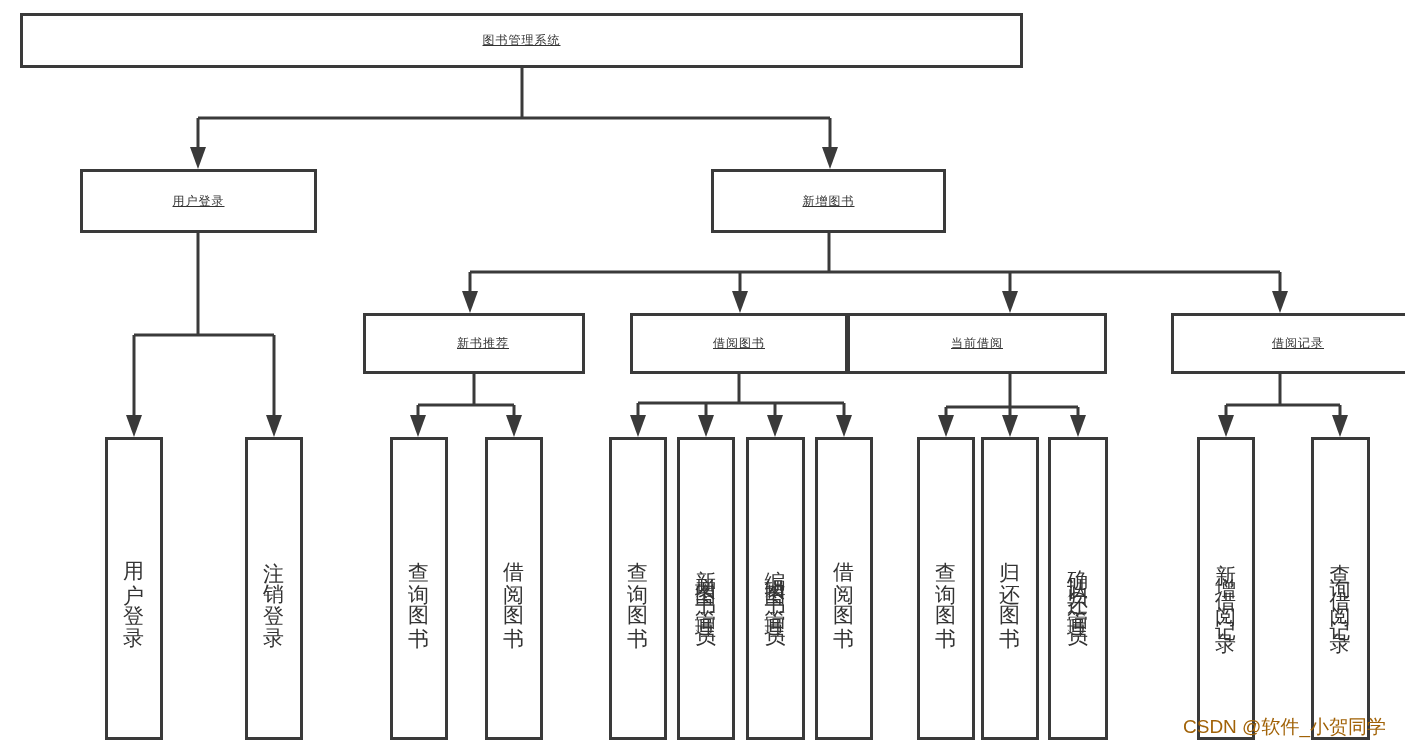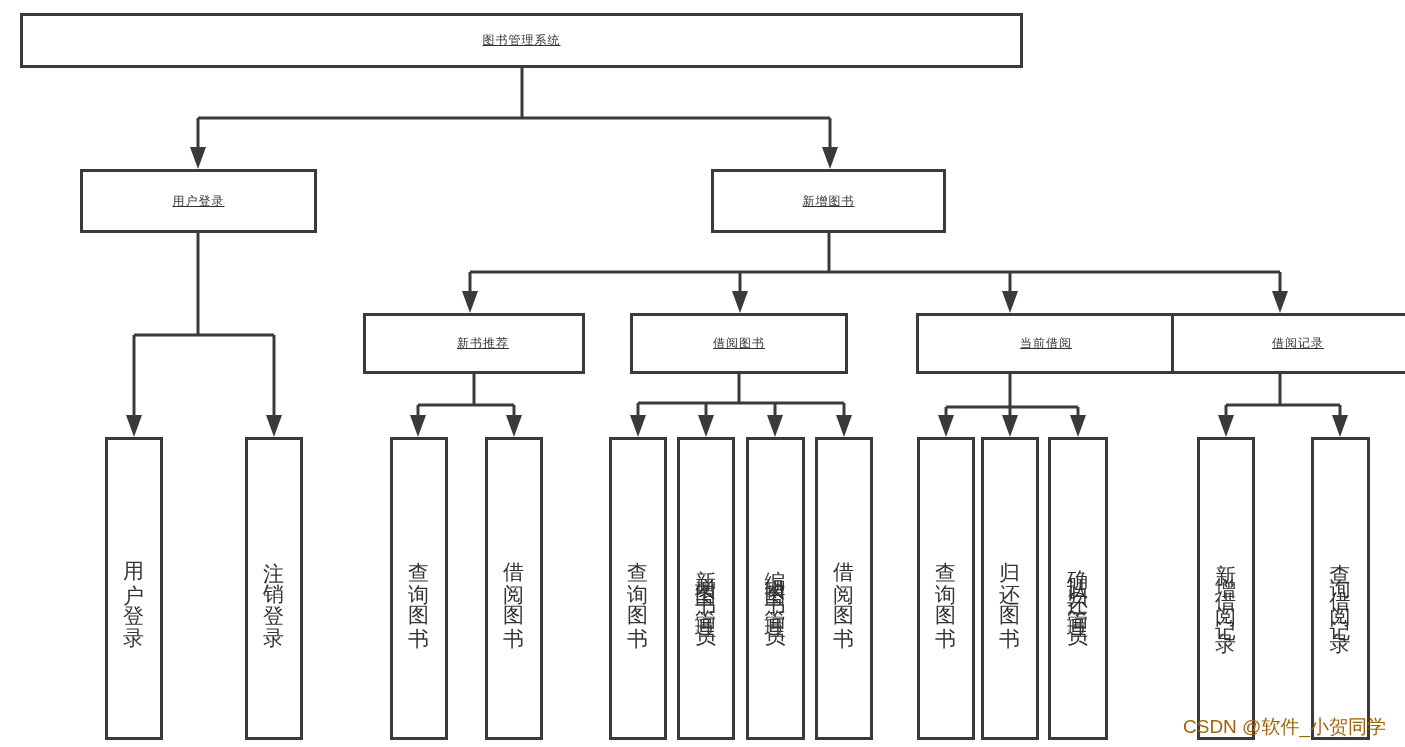--- a/index.html
+++ b/index.html
@@ -31,21 +31,21 @@
     justify-content: center;
     color: #333333;
   }
   .hnode { font-size: 12px; letter-spacing: 1px; text-decoration: underline; }
   .root-node   { left: 20px;  top: 13px;  width: 1003px; height: 55px; }
   .n-user-login { left: 80px;  top: 169px; width: 237px; height: 64px; }
   .n-book-mgmt  { left: 711px; top: 169px; width: 235px; height: 64px; }
   .l3 { top: 313px; height: 61px; }
   .n-recommend { left: 363px;  width: 222px; padding-left: 18px; }
   .n-borrowing { left: 630px;  width: 218px; }
-  .n-current   { left: 916px;  width: 260px; }
+  .n-current   { left: 847px;  width: 260px; }
   .n-records   { left: 1171px; width: 254px; }
   .leaf {
     top: 437px;
     width: 58px;
     height: 303px;
   }
   .vlabel {
     writing-mode: vertical-rl;
     text-orientation: mixed;
     font-size: 21px;

